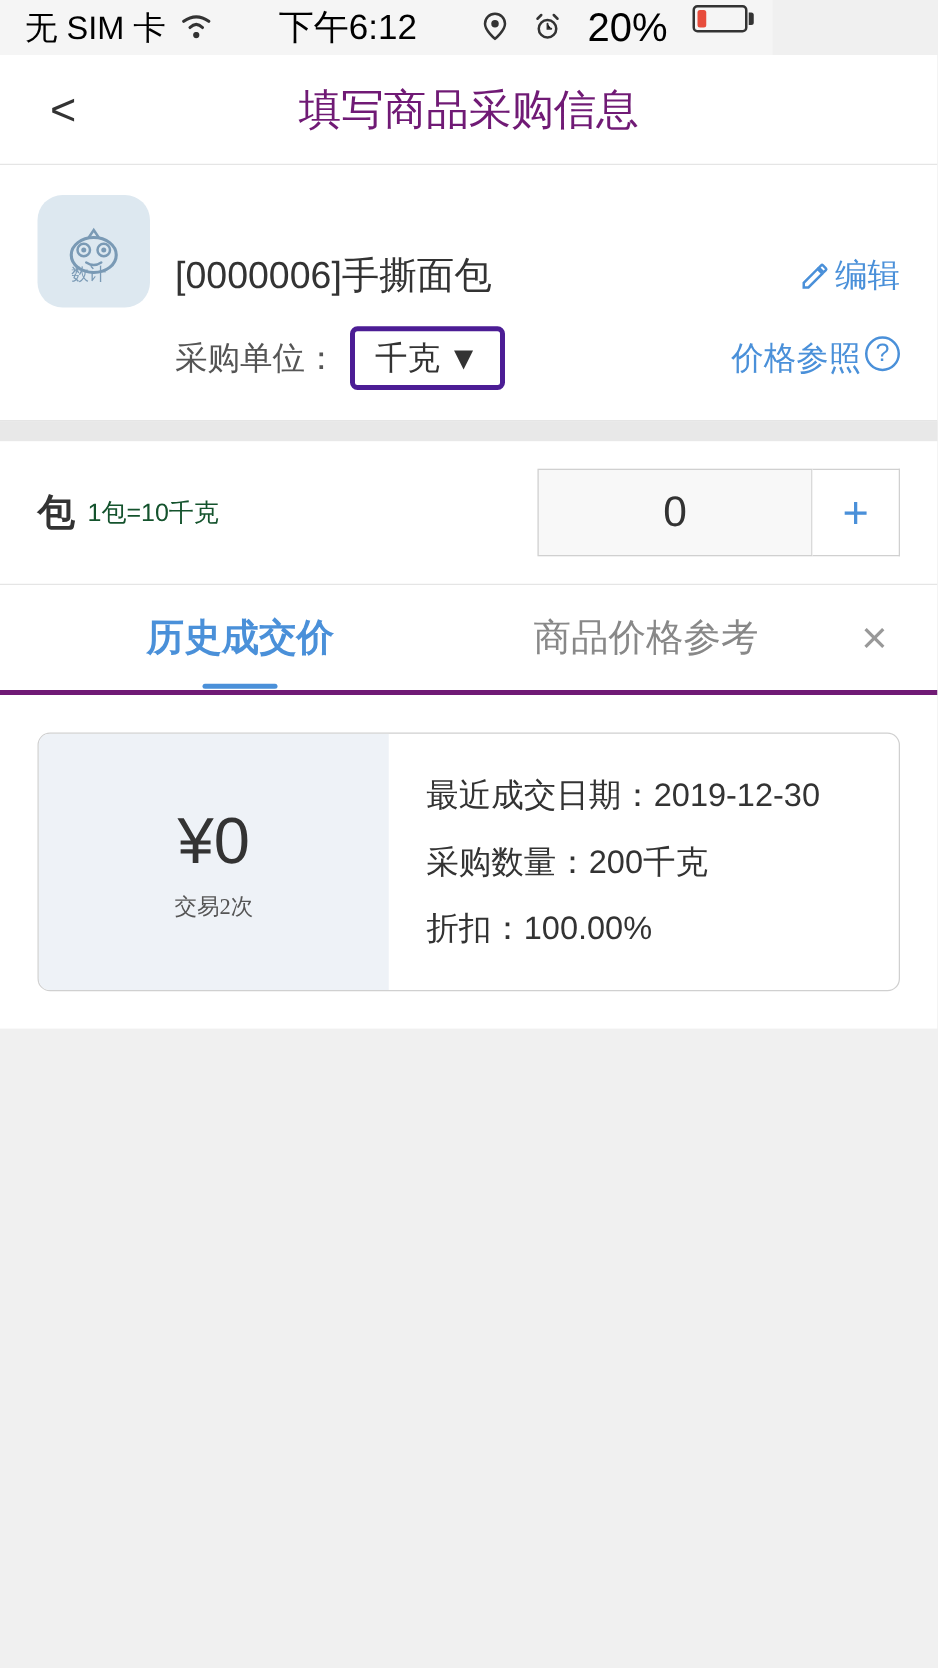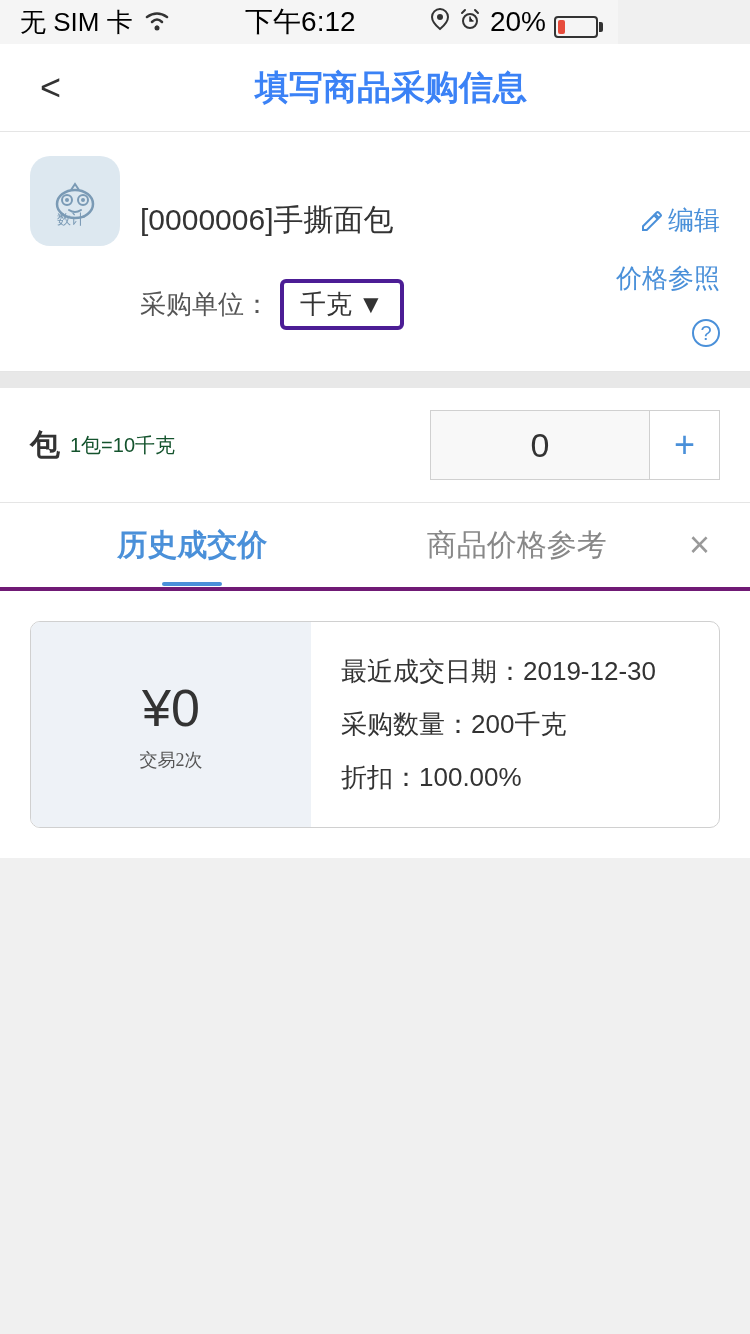--- a/index.html
+++ b/index.html
@@ -19,21 +19,21 @@
       height: 44px;
       background: #f5f5f5;
       display: flex;
       align-items: center;
       justify-content: space-between;
       padding: 0 20px;
       font-size: 26px;
       font-weight: 500;
     }
     .status-left { display: flex; align-items: center; gap: 10px; }
-    .status-right { display: flex; align-items: flex-end; gap: 8px; font-size: 28px; }
+    .status-right { display: flex; align-items: flex-start; gap: 20px; font-size: 32px; }
     .battery-icon {
       width: 44px;
       height: 22px;
       border: 2px solid #333;
       border-radius: 4px;
       position: relative;
       display: inline-flex;
       align-items: center;
       padding: 2px;
     }
@@ -70,23 +70,22 @@
       font-size: 36px;
       color: #333;
       cursor: pointer;
       padding: 10px;
     }
     .nav-title {
       position: absolute;
       left: 50%;
       transform: translateX(-50%);
       font-size: 34px;
-      font-weight: 700;
-      color: #3b82f6;
-      margin-left: 16px;
+      font-weight: 400;
+      color: #701a75;
     }
 
     
     .product-card {
       background: #ffffff;
       margin-top: 0;
       padding: 24px 30px;
       border-bottom: 1px solid #e5e5e5;
     }
     .product-header {
@@ -150,24 +149,23 @@
       background: #fff;
       display: flex;
       align-items: center;
       gap: 6px;
       cursor: pointer;
     }
     .price-ref {
       font-size: 26px;
       color: #4a90d9;
       display: flex;
-      align-items: flex-end;
-      gap: 23px;
-      cursor: pointer;
-      flex-direction: column;
+      align-items: flex-start;
+      gap: 3px;
+      cursor: pointer;
     }
     .price-ref-circle {
       width: 28px;
       height: 28px;
       border: 2px solid #4a90d9;
       border-radius: 50%;
       display: flex;
       align-items: center;
       justify-content: center;
       font-size: 20px;

